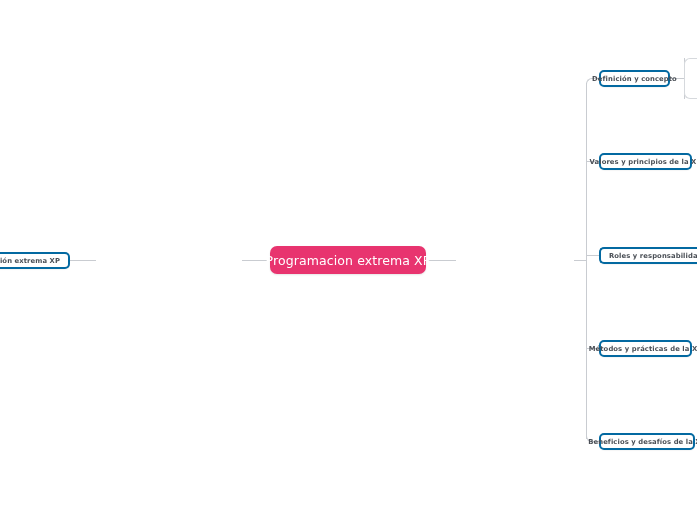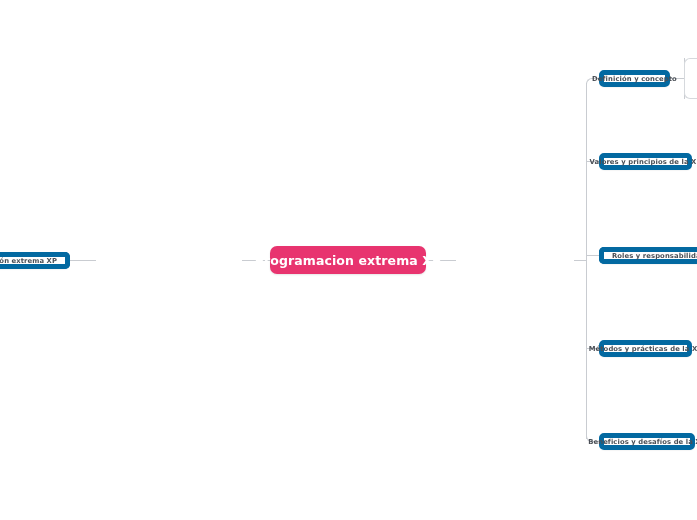--- a/index.html
+++ b/index.html
@@ -39,40 +39,40 @@
     align-items: center;
     justify-content: center;
     white-space: nowrap;
     letter-spacing: 0.1px;
   }
 
   .node-root {
     background: #e8346f;
     color: #ffffff;
     border-radius: 7px;
-    font-weight: bold;
+    font-weight: normal;
     font-size: 12.5px;
     padding: 0 8px;
     box-shadow: 0 1px 2px rgba(0,0,0,0.10);
   }
 
   .node-blue {
     background: #45bfee;
     color: #19303c;
     border-radius: 5px;
     font-weight: bold;
     font-size: 9.5px;
     padding: 0 11px;
     box-shadow: 0 1px 1px rgba(0,0,0,0.08);
   }
 
   .node-white {
     background: #ffffff;
     color: #4a4f56;
-    border: 5px solid #0369a1;
+    border: 2px solid #0369a1;
     border-radius: 5px;
     font-weight: bold;
     font-size: 6.8px;
     padding: 0 8px;
     box-shadow: 0 1px 1px rgba(0,0,0,0.04);
   }
 
   .node-white.clipped {
     justify-content: flex-start;
     border-right: none;

